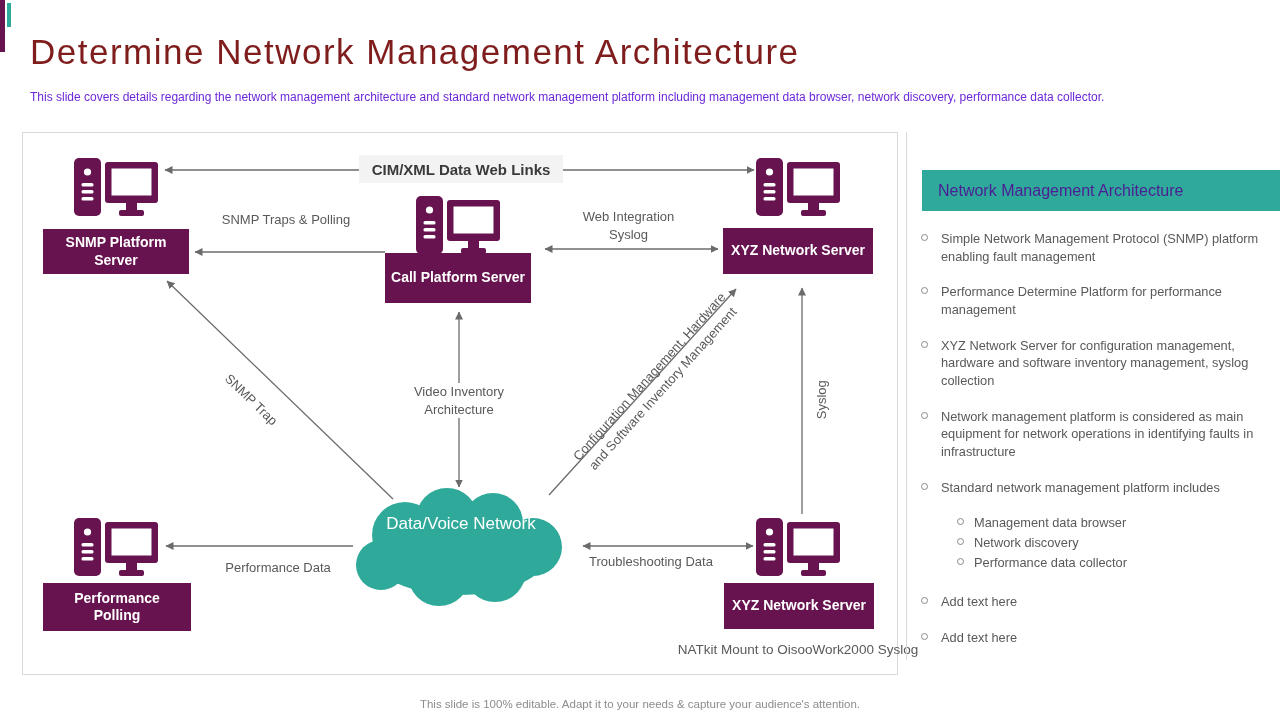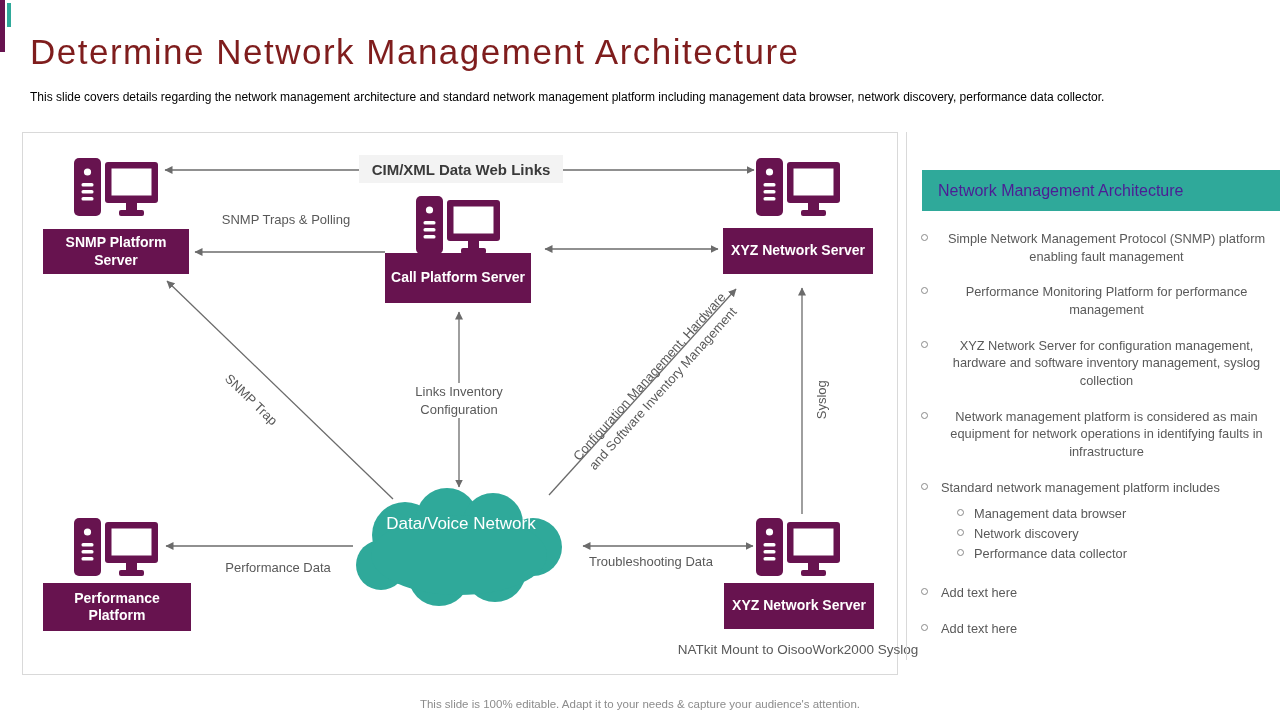--- a/index.html
+++ b/index.html
@@ -4,21 +4,21 @@
 <style>
   * { margin:0; padding:0; box-sizing:border-box; }
   html,body { width:1280px; height:720px; background:#fff; }
   body { font-family:"Liberation Sans", sans-serif; position:relative; overflow:hidden; }
 
   .accent-purple { position:absolute; left:0; top:0; width:5px; height:52px; background:#67134F; }
   .accent-teal   { position:absolute; left:7px; top:3px; width:4px; height:24px; background:#2FA99A; }
 
   .title { position:absolute; left:30px; top:32px; font-size:35px; letter-spacing:1.5px;
            color:#7f1d1d; font-weight:400; white-space:nowrap; }
-  .subtitle { position:absolute; left:30px; top:90px; width:1220px; font-size:12px; color:#000000; }
+  .subtitle { position:absolute; left:30px; top:90px; width:1220px; font-size:12px; color:#6d28d9; }
 
   .frame { position:absolute; left:22px; top:132px; width:876px; height:543px;
            border:1px solid #D9D9D9; background:#fff; }
   .frame svg.lines { position:absolute; left:0; top:0; }
 
   .icon { position:absolute; width:84px; height:66px; }
 
   .node-box { position:absolute; background:#67134F; color:#fff; font-weight:bold; font-size:14px;
               text-align:center; display:flex; align-items:center; justify-content:center;
               line-height:1.25; padding:5px 6px; }
@@ -40,25 +40,25 @@
   .caption { position:absolute; left:650px; top:508px; width:250px; text-align:center;
              font-size:13.5px; color:#595959; line-height:1.3; }
 
   .divider { position:absolute; left:906px; top:132px; width:1px; height:528px; background:#D9D9D9; }
 
   .panel-header { position:absolute; left:922px; top:170px; width:379px; height:41px; background:#2FA99A;
                   color:#4c1d95; font-weight:normal; font-size:16px; display:flex; align-items:center;
                   padding-left:16px; }
 
   .bullets { position:absolute; left:920px; top:230px; width:352px; list-style:none;
-             font-size:12.8px; color:#595959; line-height:1.38;text-align:center; }
+             font-size:12.8px; color:#595959; line-height:1.38; }
   .bullets > li { display:flex; margin-bottom:18px; }
   .bm { flex:0 0 auto; width:7px; height:7px; border:1.3px solid #8A8A8A; border-radius:50%;
         margin:4px 13px 0 1px; }
-  .subs { list-style:none; margin-top:9px; }
+  .subs { list-style:none; margin-top:18px; }
   .subs li { display:flex; margin-bottom:2px; }
   .subs .bm { margin:4px 10px 0 16px; }
   .li5 { margin-bottom:20px !important; }
 
   .footer { position:absolute; left:0; top:698px; width:1280px; text-align:center;
             font-size:11.5px; color:#8C8C8C; }
 </style>
 </head>
 <body>
 
@@ -161,46 +161,47 @@
       <rect x="7.5" y="42" width="12" height="3.6" rx="1.6" fill="#fff"></rect>
     <rect x="31" y="7" width="53" height="41" rx="3" fill="#67134F"></rect>
       <rect x="37.5" y="13.5" width="40" height="27" fill="#fff"></rect>
     <rect x="52" y="48" width="11" height="8" fill="#67134F"></rect>
       <rect x="45" y="55" width="25" height="6" rx="2" fill="#67134F"></rect>
   </svg>
 
   <div class="node-box" style="left:20px; top:96px; width:146px; min-height:44px;">SNMP Platform Server</div>
   <div class="node-box" style="left:362px; top:120px; width:146px; min-height:50px;">Call Platform Server</div>
   <div class="node-box" style="left:700px; top:95px; width:150px; min-height:46px;">XYZ Network Server</div>
-  <div class="node-box" style="left:20px; top:450px; width:148px; min-height:48px;">Performance Platform</div>
+  <div class="node-box" style="left:20px; top:450px; width:148px; min-height:48px;">Performance Polling</div>
   <div class="node-box" style="left:701px; top:450px; width:150px; min-height:46px;">XYZ Network Server</div>
 
   <div class="caption">NATkit Mount to OisooWork2000 Syslog</div>
 
   <div class="chip">CIM/XML Data Web Links</div>
   <div class="edge-label" style="left:198px; top:78px; width:130px;">SNMP Traps &amp; Polling</div>
+  <div class="edge-label" style="left:543px; top:75px; width:125px;">Web Integration Syslog</div>
   <div class="edge-label rot45" style="left:178px; top:258px; width:100px;">SNMP Trap</div>
-  <div class="edge-label masked" style="left:361px; top:250px; width:150px;">Links Inventory Configuration</div>
+  <div class="edge-label masked" style="left:361px; top:250px; width:150px;">Video Inventory Architecture</div>
   <div class="edge-label rot-48" style="left:513px; top:232px; width:240px;">Configuration Management, Hardware and Software Inventory Management</div>
   <div class="edge-label rot-90" style="left:768px; top:258px; width:62px;">Syslog</div>
   <div class="edge-label" style="left:200px; top:426px; width:110px;">Performance Data</div>
   <div class="edge-label" style="left:553px; top:420px; width:150px;text-align:center;">Troubleshooting Data</div>
 </div>
 
 <div class="divider"></div>
 <div class="panel-header">Network Management Architecture</div>
 
 <ul class="bullets">
   <li>
       <span class="bm"></span>
       <span>Simple Network Management Protocol (SNMP) platform enabling fault management</span>
     </li>
   <li>
       <span class="bm"></span>
-      <span>Performance Monitoring Platform for performance management</span>
+      <span>Performance Determine Platform for performance management</span>
     </li>
   <li>
       <span class="bm"></span>
       <span>XYZ Network Server for configuration management, hardware and software inventory management, syslog collection</span>
     </li>
   <li>
       <span class="bm"></span>
       <span>Network management platform is considered as main equipment for network operations in identifying faults in infrastructure</span>
     </li>
   <li class="li5">

